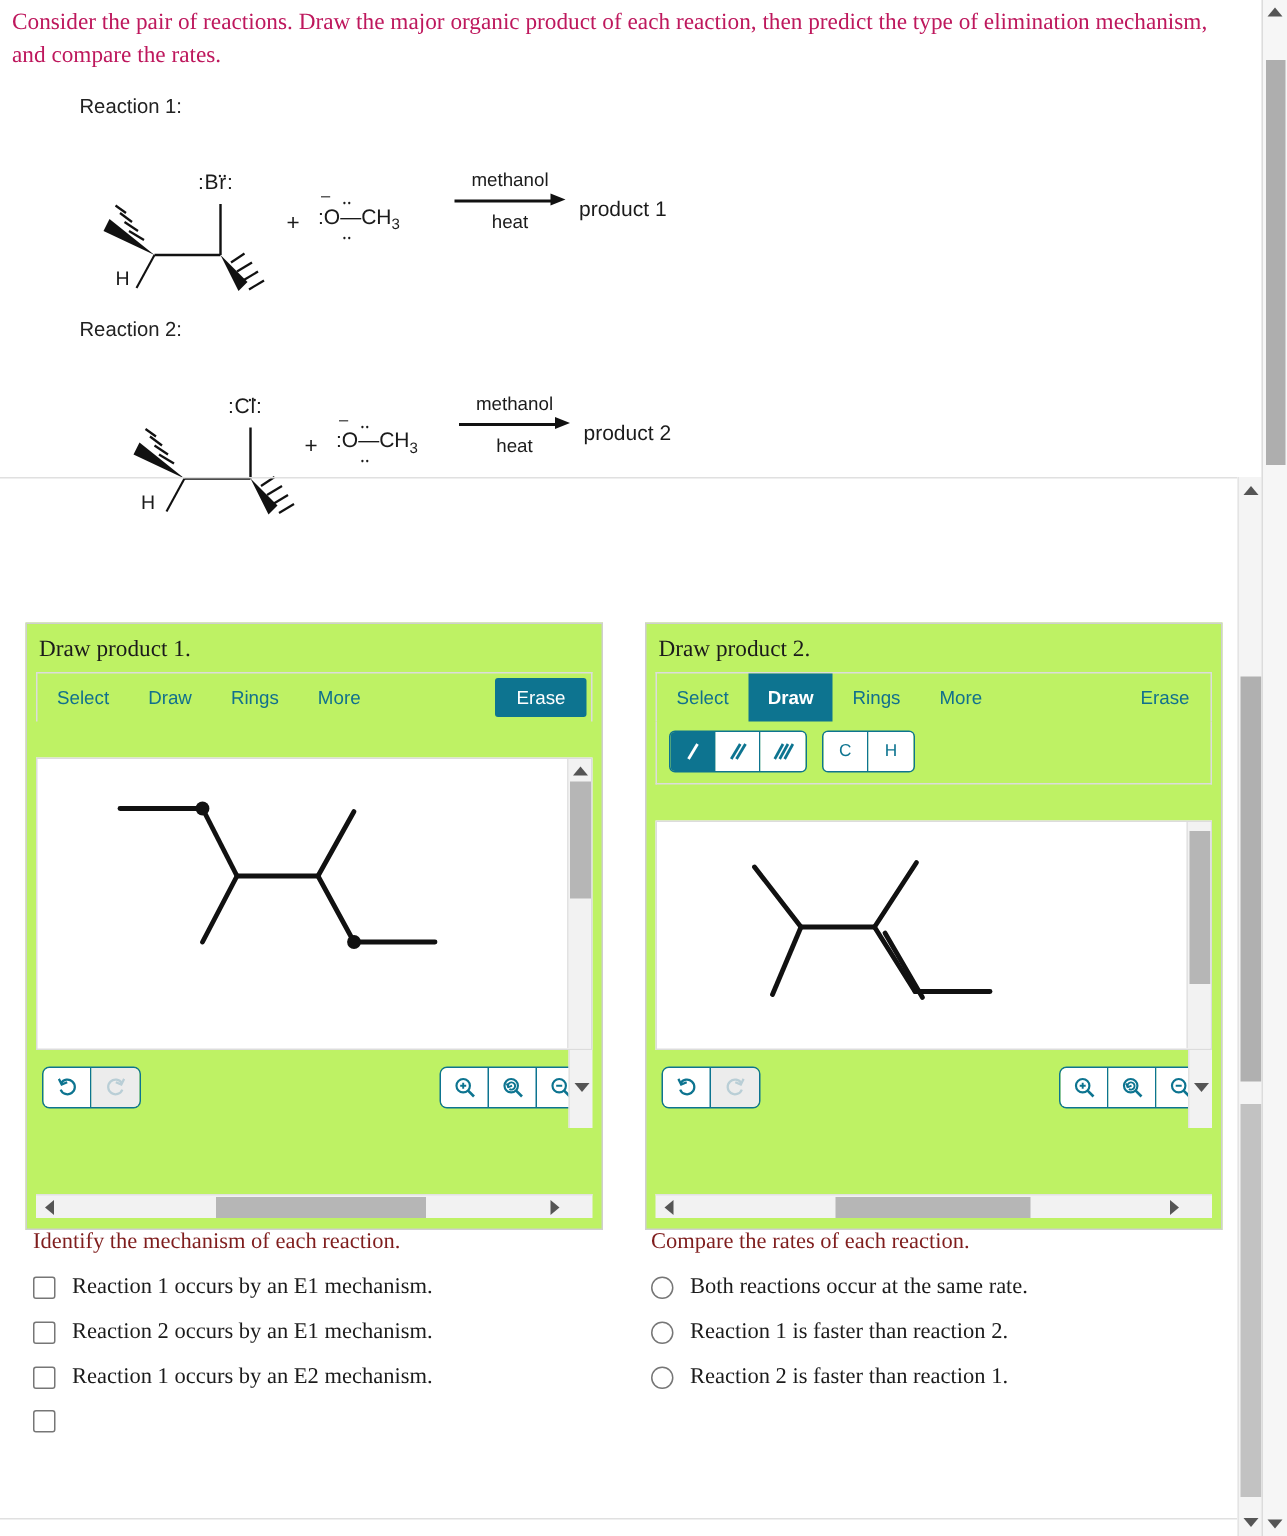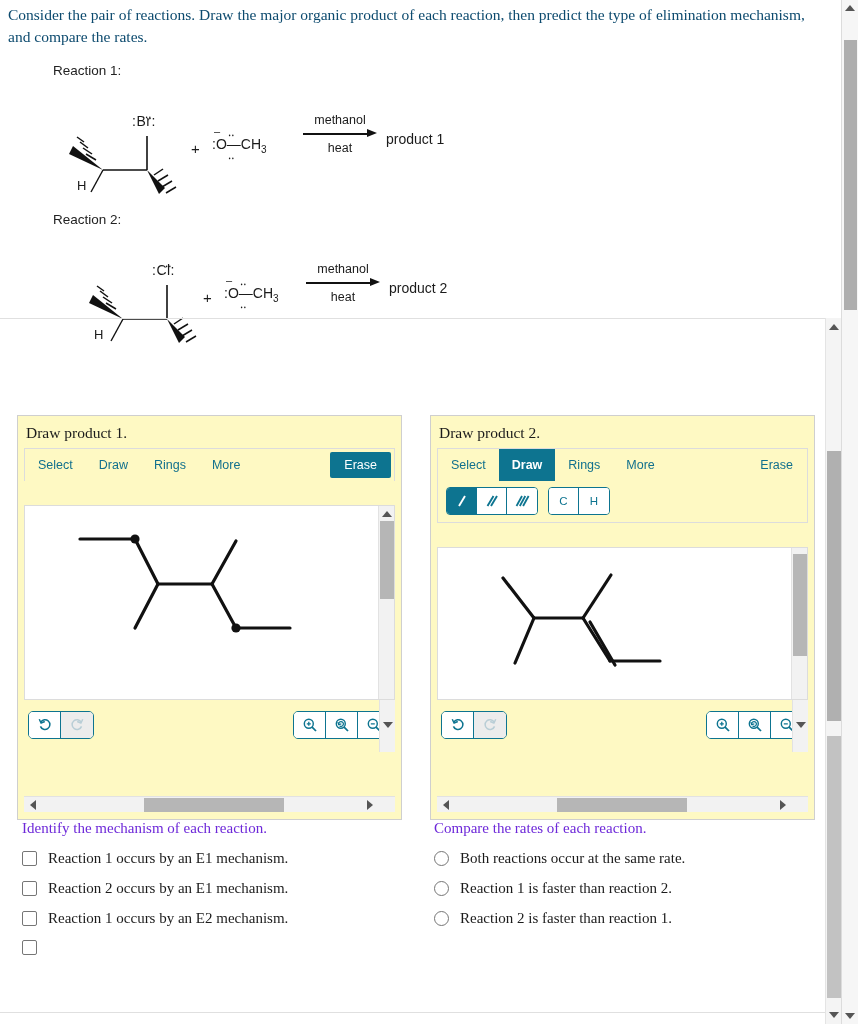--- a/index.html
+++ b/index.html
@@ -11,40 +11,40 @@
     font-size: 15px;
     color:#1b1b1b;
     overflow:hidden;
     position:relative;
   }
 
   
   #page { position:absolute; left:0; top:0; width:825px; height:1024px; overflow:hidden; }
 
   
-  .prompt { padding:4px 12px 0 8px; font-size:15.5px; line-height:1.45; color:#0c4a6e; }
+  .prompt { padding:4px 12px 0 8px; font-size:15.5px; line-height:1.45; color:#be185d; }
 
   
   .rxn-label { font-family:"Liberation Sans", sans-serif; font-size:13.5px; color:#222; margin:14px 0 0 53px; }
   .rxn-row { position:relative; height:120px; }
   .chem { position:absolute; font-family:"Liberation Sans", sans-serif; }
   .plus { font-family:"Liberation Sans", sans-serif; font-size:15px; }
   .reagent { font-family:"Liberation Sans", sans-serif; font-size:14px; white-space:nowrap; }
   .reagent sub { font-size:10px; }
   .cond { font-family:"Liberation Sans", sans-serif; font-size:12.5px; text-align:center; color:#1b1b1b; }
   .arrow-wrap { position:absolute; text-align:center; }
   .arrow-line { position:relative; width:74px; height:12px; margin:1px auto; }
   .arrow-line:before { content:""; position:absolute; left:0; top:5px; width:66px; height:1.6px; background:#111; }
   .arrow-line:after { content:""; position:absolute; right:0; top:1.4px; border-left:10px solid #111;
       border-top:4.6px solid transparent; border-bottom:4.6px solid transparent; }
   .product-lbl { font-family:"Liberation Sans", sans-serif; font-size:14px; position:absolute; }
 
   
   .panels { position:relative; margin-top:18px; }
-  .panel { position:absolute; top:0; width:385px; height:405px; border:1px solid #cfcfcf; background:#fef9c3; }
+  .panel { position:absolute; top:0; width:385px; height:405px; border:1px solid #cfcfcf; background:#bef264; }
   .panel-title { font-size:15.5px; padding:8px 0 6px 8px; color:#1b1b1b; }
   .toolbar { margin:0 6px; border:1px solid #dcdcdc; border-bottom:none; height:33px;
       display:flex; align-items:stretch; font-family:"Liberation Sans", sans-serif; }
   .tb-tab { padding:0 13px; display:flex; align-items:center; font-size:12.5px; color:#11708d; cursor:pointer; }
   .tb-tab.active { background:#0d7490; color:#fff; font-weight:bold; }
   .tb-spacer { flex:1; }
   .tb-erase { padding:0 14px; display:flex; align-items:center; font-size:12.5px; color:#11708d; cursor:pointer; }
   .tb-erase.filled { background:#0d7490; color:#fff; margin:3px 3px 3px 0; border-radius:2px; }
 
   .subtoolbar { margin:0 6px; border:1px solid #dcdcdc; border-top:none; height:42px;
@@ -71,21 +71,21 @@
   .ar-rt { border-top:5px solid transparent; border-bottom:5px solid transparent; border-left:6px solid #555; }
 
   .ctl-row { position:absolute; left:10px; right:10px; display:flex; align-items:center; }
   .ctl-group { display:flex; border:1px solid #0d7490; border-radius:5px; overflow:hidden; height:28px; }
   .ctl-btn { width:32px; display:flex; align-items:center; justify-content:center;
       background:#fff; border-right:1px solid #0d7490; cursor:pointer; }
   .ctl-btn:last-child { border-right:none; }
   .ctl-btn.disabled { background:#ececec; cursor:default; }
 
   
-  .q-title { font-size:15px; color:#6d28d9; }
+  .q-title { font-size:15px; color:#7f1d1d; }
   .opt { display:flex; align-items:center; margin-top:13px; font-size:15px; color:#1b1b1b; }
   .cbox { width:15px; height:15px; border:1px solid #767676; background:#fff; border-radius:2px;
       margin-right:11px; flex:none; }
   .radio { width:15px; height:15px; border:1px solid #767676; background:#fff; border-radius:50%;
       margin-right:11px; flex:none; }
 
   
   #outer-sb { position:absolute; right:0; top:0; width:17px; height:1024px;
       background:#f6f6f6; border-left:1px solid #dcdcdc; }
   #outer-sb .thumb { position:absolute; left:2px; width:13px; background:#aeaeae; }

